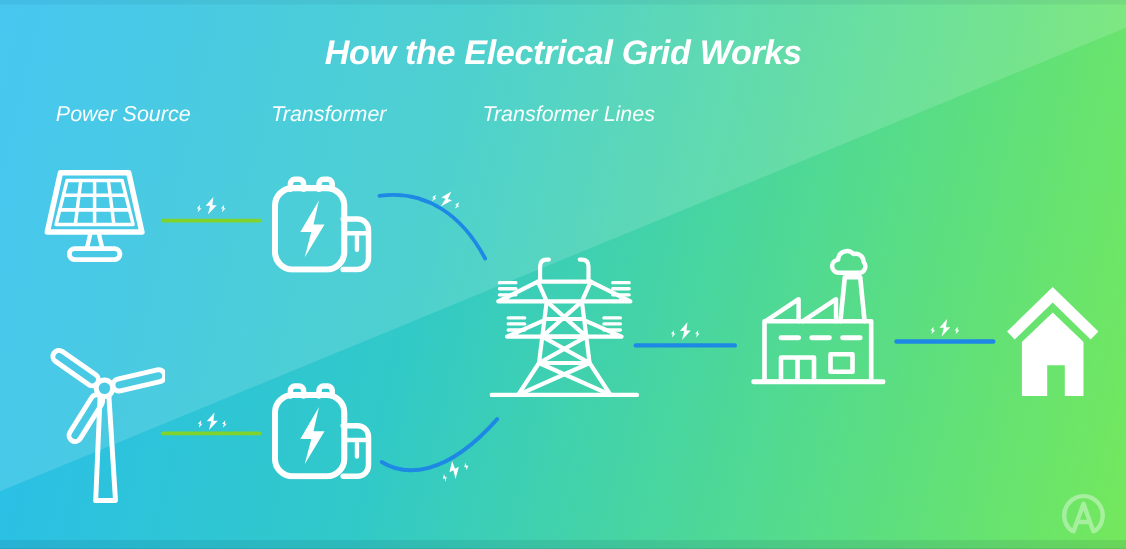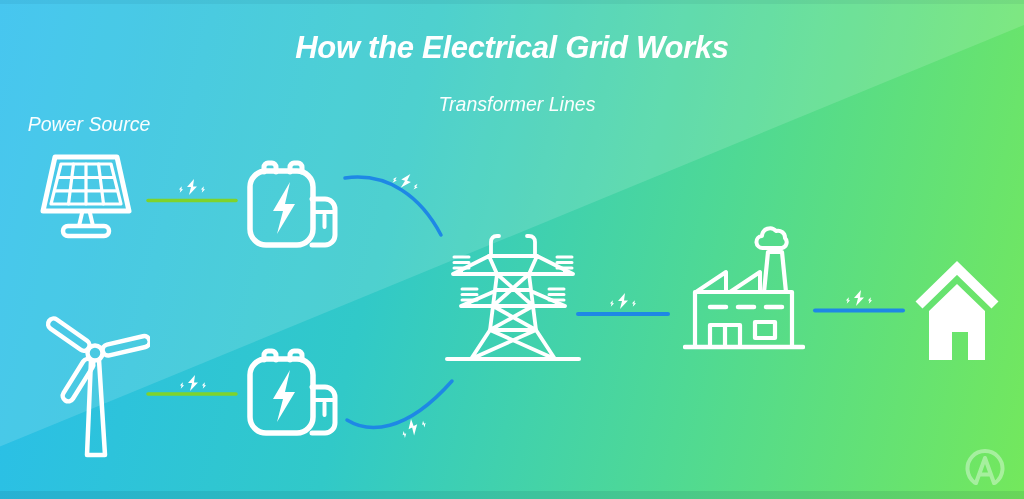--- a/index.html
+++ b/index.html
@@ -45,21 +45,22 @@
 <body>
 
 <div class="canvas">
 
   <div class="hl-triangle"></div>
   <div class="edge edge-top"></div>
   <div class="edge edge-bottom"></div>
 
   <div class="title">How the Electrical Grid Works</div>
 
-  <div class="stage-label nowrap" style="left:89px;margin-top:20px;">Power Source</div>
+  <div class="stage-label nowrap" style="left:112px;">Power Source</div>
+  <div class="stage-label nowrap" style="left:299px;">Transformer</div>
   <div class="stage-label" style="left:517px;width:160px;">Transformer Lines</div>
   <div class="stage-label" style="left:956px;"></div>
 
   <svg class="icon" style="left:0;top:0;" width="1024" height="499" viewBox="0 0 1024 499">
     <defs>
       <g id="bolt3">
         <path class="fi" d="M2,-8 L-5,0 H-1 L-3,8 L5,-0.5 H1 Z"></path>
         <path class="fi" d="M2,-8 L-5,0 H-1 L-3,8 L5,-0.5 H1 Z" transform="translate(-11,2.5) scale(0.42)"></path>
         <path class="fi" d="M2,-8 L-5,0 H-1 L-3,8 L5,-0.5 H1 Z" transform="translate(11,2.5) scale(0.42)"></path>
       </g>

